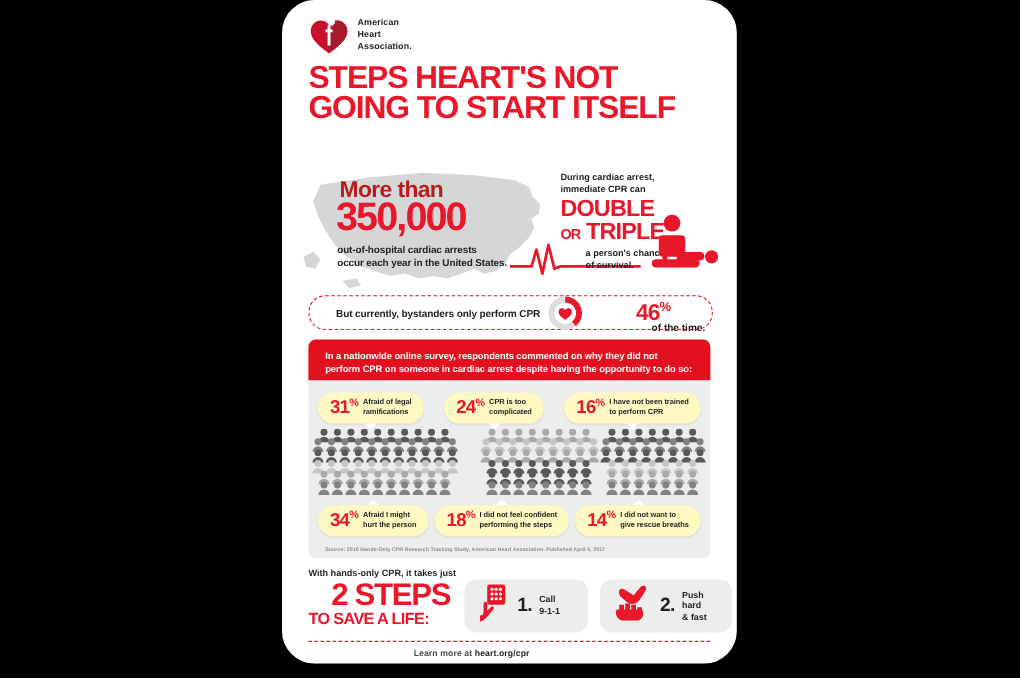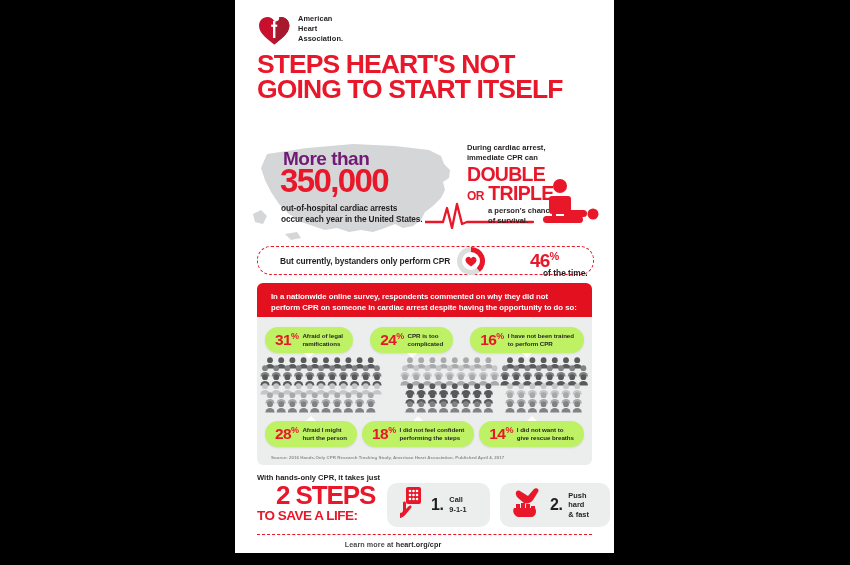--- a/index.html
+++ b/index.html
@@ -3,21 +3,21 @@
 <meta charset="utf-8">
 <style>
   html,body{margin:0;padding:0;}
   body{
     width:850px;height:565px;background:#000;overflow:hidden;
     font-family:"Liberation Sans",sans-serif;
   }
   .stage{position:relative;width:850px;height:565px;}
   .poster{
     position:absolute;left:235px;top:0;width:379px;height:553px;
-    background:#ffffff;overflow:hidden;
+    background:#ffffff;overflow:hidden;border-radius:27px;
   }
 
   
   .logo-row{position:absolute;left:22px;top:12px;display:flex;align-items:center;gap:7px;}
   .logo-mark{width:34px;height:34px;position:relative;}
   .logo-text{font-size:7.4px;font-weight:bold;color:#231f20;line-height:1.34;letter-spacing:.1px;}
 
   
   .headline{
     position:absolute;left:22px;top:52px;width:340px;
@@ -27,21 +27,21 @@
   .headline div{white-space:nowrap;}
   .subhead{
     position:absolute;left:22px;top:113px;width:340px;
     color:#3b3b3d;font-weight:bold;font-size:11.4px;letter-spacing:-.25px;
   }
 
   
   .mapwrap{position:absolute;left:10px;top:140px;width:230px;height:105px;}
   .mapwrap svg{position:absolute;left:0;top:0;}
   .more-than{
-    position:absolute;left:38px;top:8px;color:#701a75;
+    position:absolute;left:38px;top:8px;color:#b91c1c;
     font-weight:bold;font-size:19px;letter-spacing:-.5px;
   }
   .bignum{
     position:absolute;left:35px;top:24px;color:#e8172a;
     font-weight:bold;font-size:33px;letter-spacing:-1.6px;line-height:1;
   }
   .map-sub{
     position:absolute;left:36px;top:63px;width:200px;color:#231f20;
     font-weight:bold;font-size:8.3px;line-height:1.3;letter-spacing:-.1px;
   }
@@ -86,21 +86,21 @@
   }
   .survey-body{
     position:absolute;left:0;top:34px;width:335px;height:148px;
     background:#eceded;border-radius:0 0 6px 6px;
   }
 
   .pillrow{position:absolute;left:0;width:335px;display:flex;justify-content:space-between;padding:0 8px;box-sizing:border-box;}
   .pillrow.top{top:10px;}
   .pillrow.bottom{top:104px;}
   .pill{
-    position:relative;background:#bef264;border-radius:13px;height:26px;
+    position:relative;background:#fef9c3;border-radius:13px;height:26px;
     display:flex;align-items:center;gap:4px;padding:0 10px;
     box-shadow:0 1px 2px rgba(0,0,0,.09);
   }
   .pill .p-num{color:#e8172a;font-weight:bold;font-size:15.5px;letter-spacing:-.6px;}
   .pill .p-num sup{font-size:9px;}
   .pill .p-lab{color:#231f20;font-weight:bold;font-size:6.2px;line-height:1.32;letter-spacing:-.05px;}
   .pill::after{
     content:"";position:absolute;left:50%;margin-left:-5px;
     border-left:5px solid transparent;border-right:5px solid transparent;
   }
@@ -570,21 +570,21 @@
               <path d="M293.2,55.5 a4.6,4.6 0 0 1 9.2,0 z" fill="#808284"></path>
               <circle cx="309" cy="47.2" r="2.9" fill="#808284"></circle>
               <path d="M304.4,55.5 a4.6,4.6 0 0 1 9.2,0 z" fill="#808284"></path>
               <circle cx="320.2" cy="47.2" r="2.9" fill="#808284"></circle>
               <path d="M315.59999999999997,55.5 a4.6,4.6 0 0 1 9.2,0 z" fill="#808284"></path>
             </svg>
       </div>
 
       <div class="pillrow bottom">
         <div class="pill">
-          <span class="p-num"><span>28</span><sup>%</sup></span>
+          <span class="p-num"><span>34</span><sup>%</sup></span>
           <span class="p-lab">
             <span>Afraid I might</span><br><span>hurt the person</span>
           </span>
         </div>
         <div class="pill">
           <span class="p-num"><span>18</span><sup>%</sup></span>
           <span class="p-lab">
             <span>I did not feel confident</span><br><span>performing the steps</span>
           </span>
         </div>

